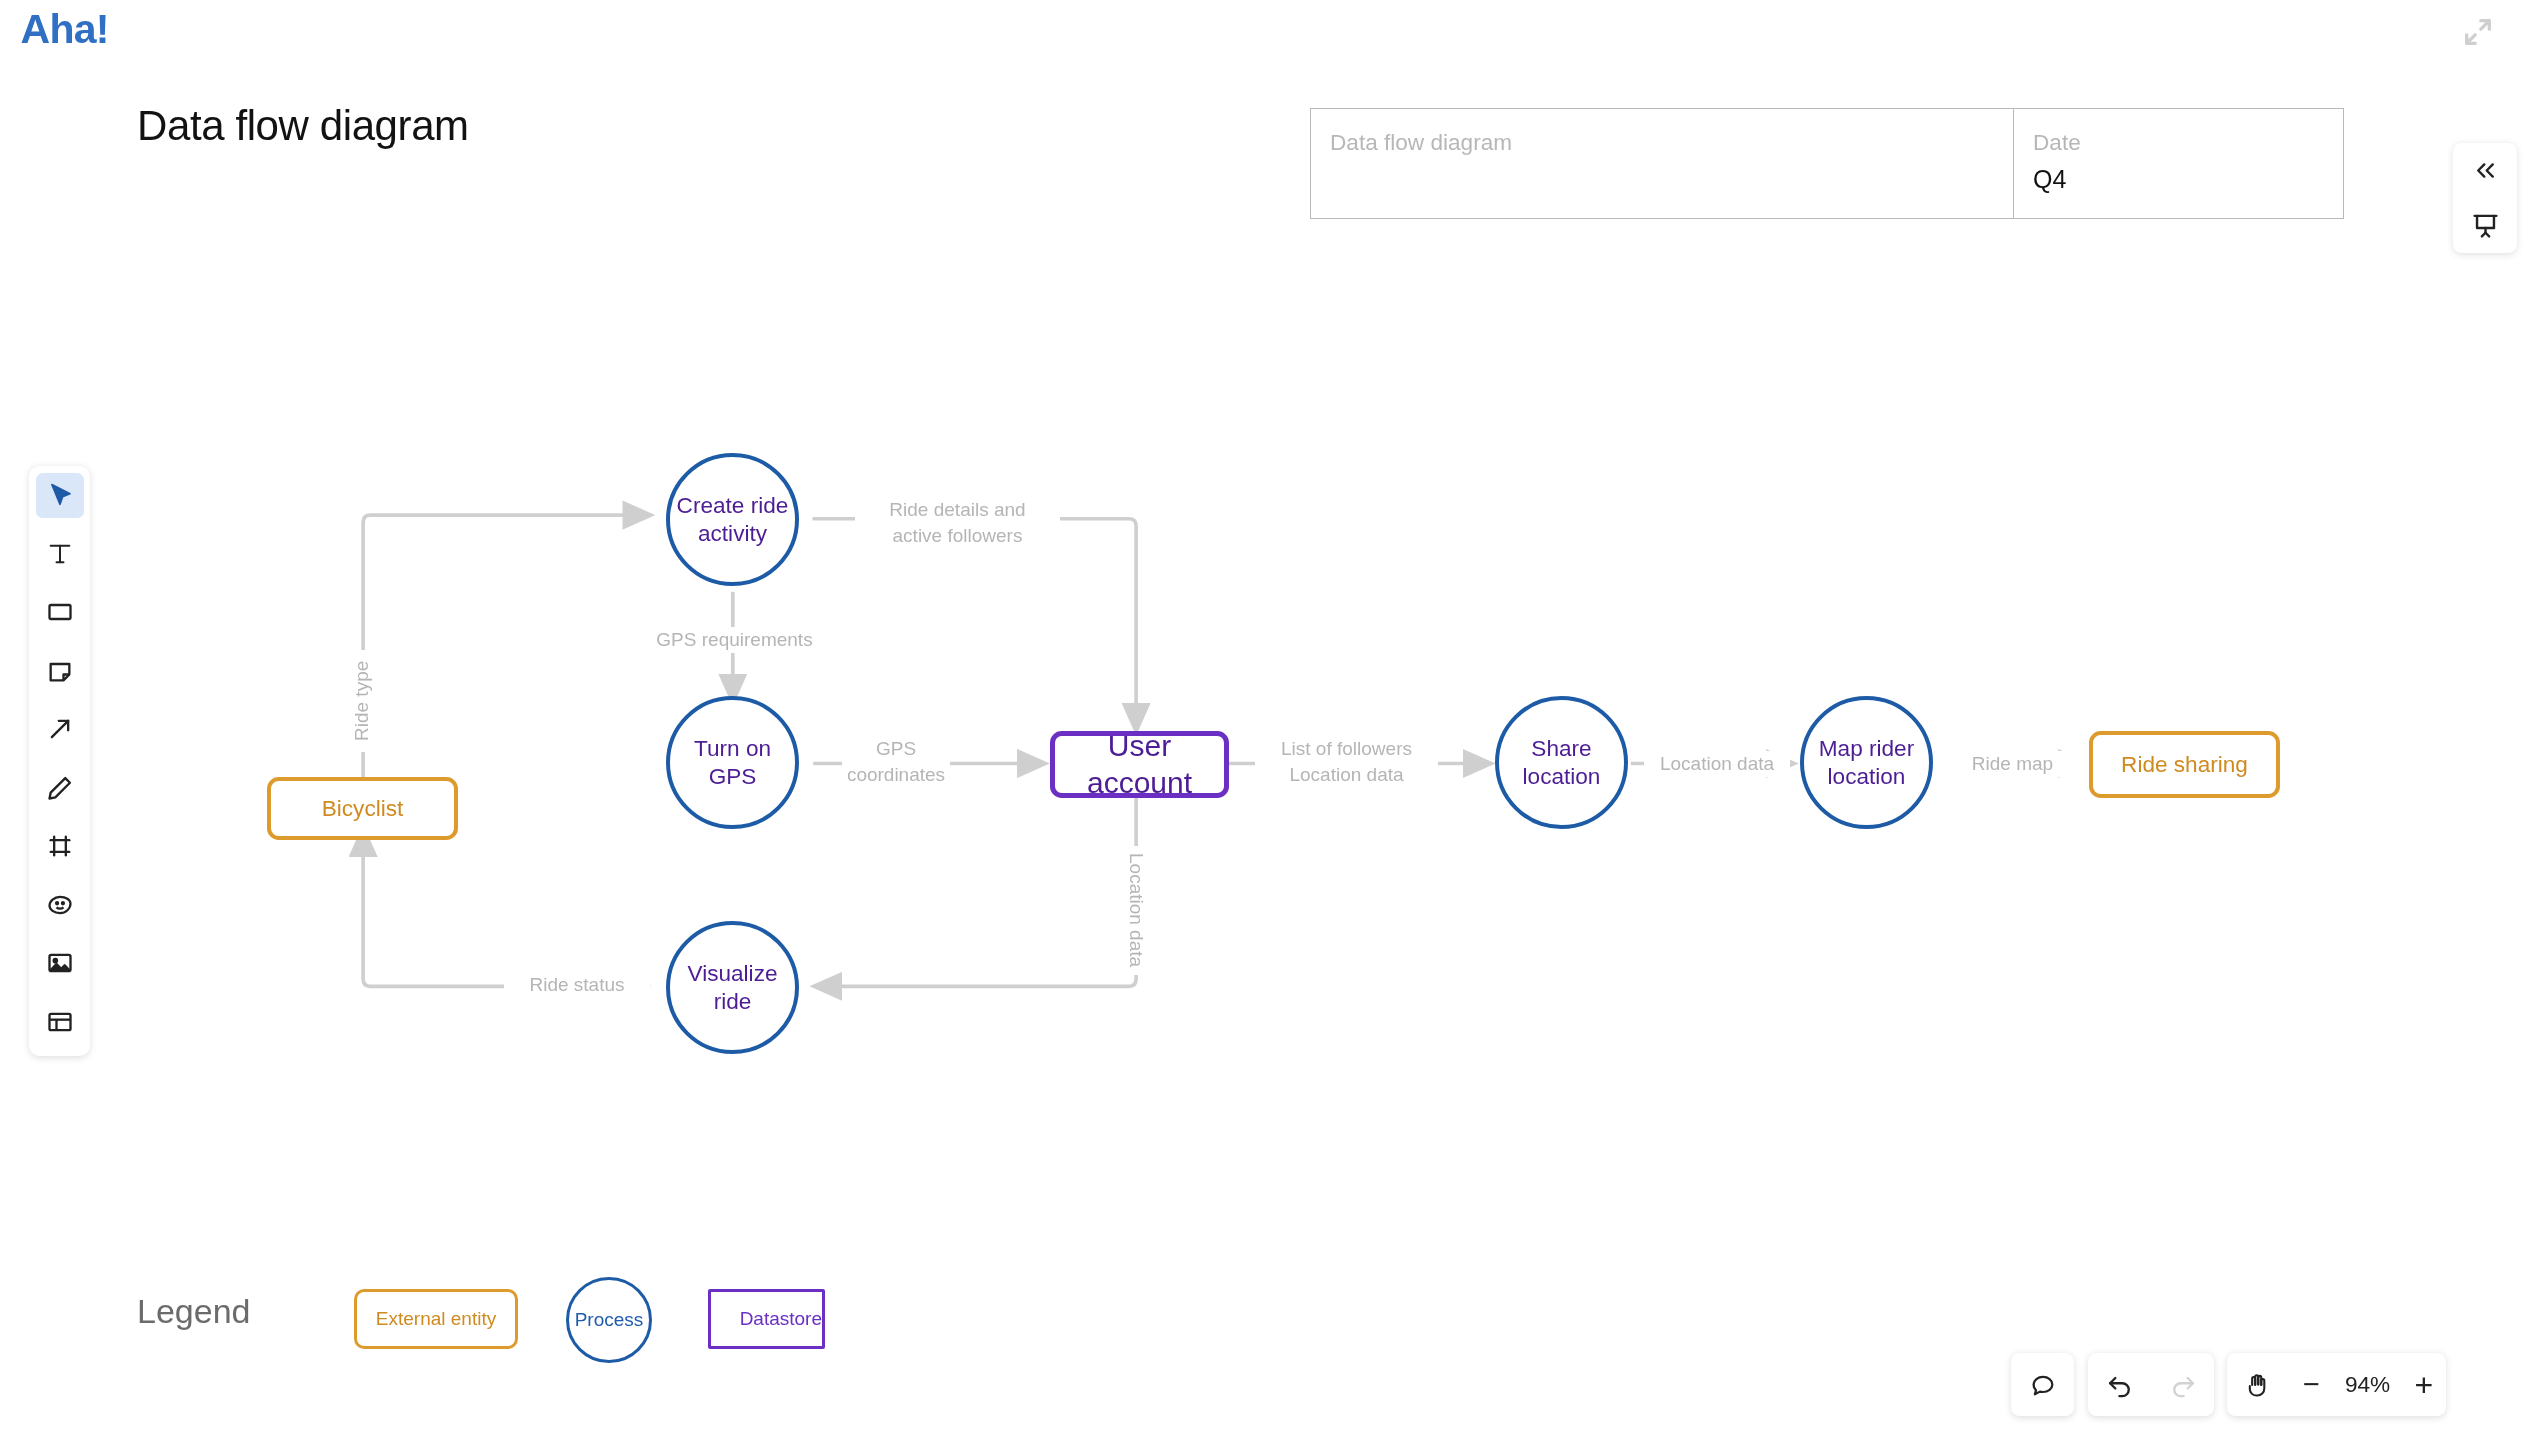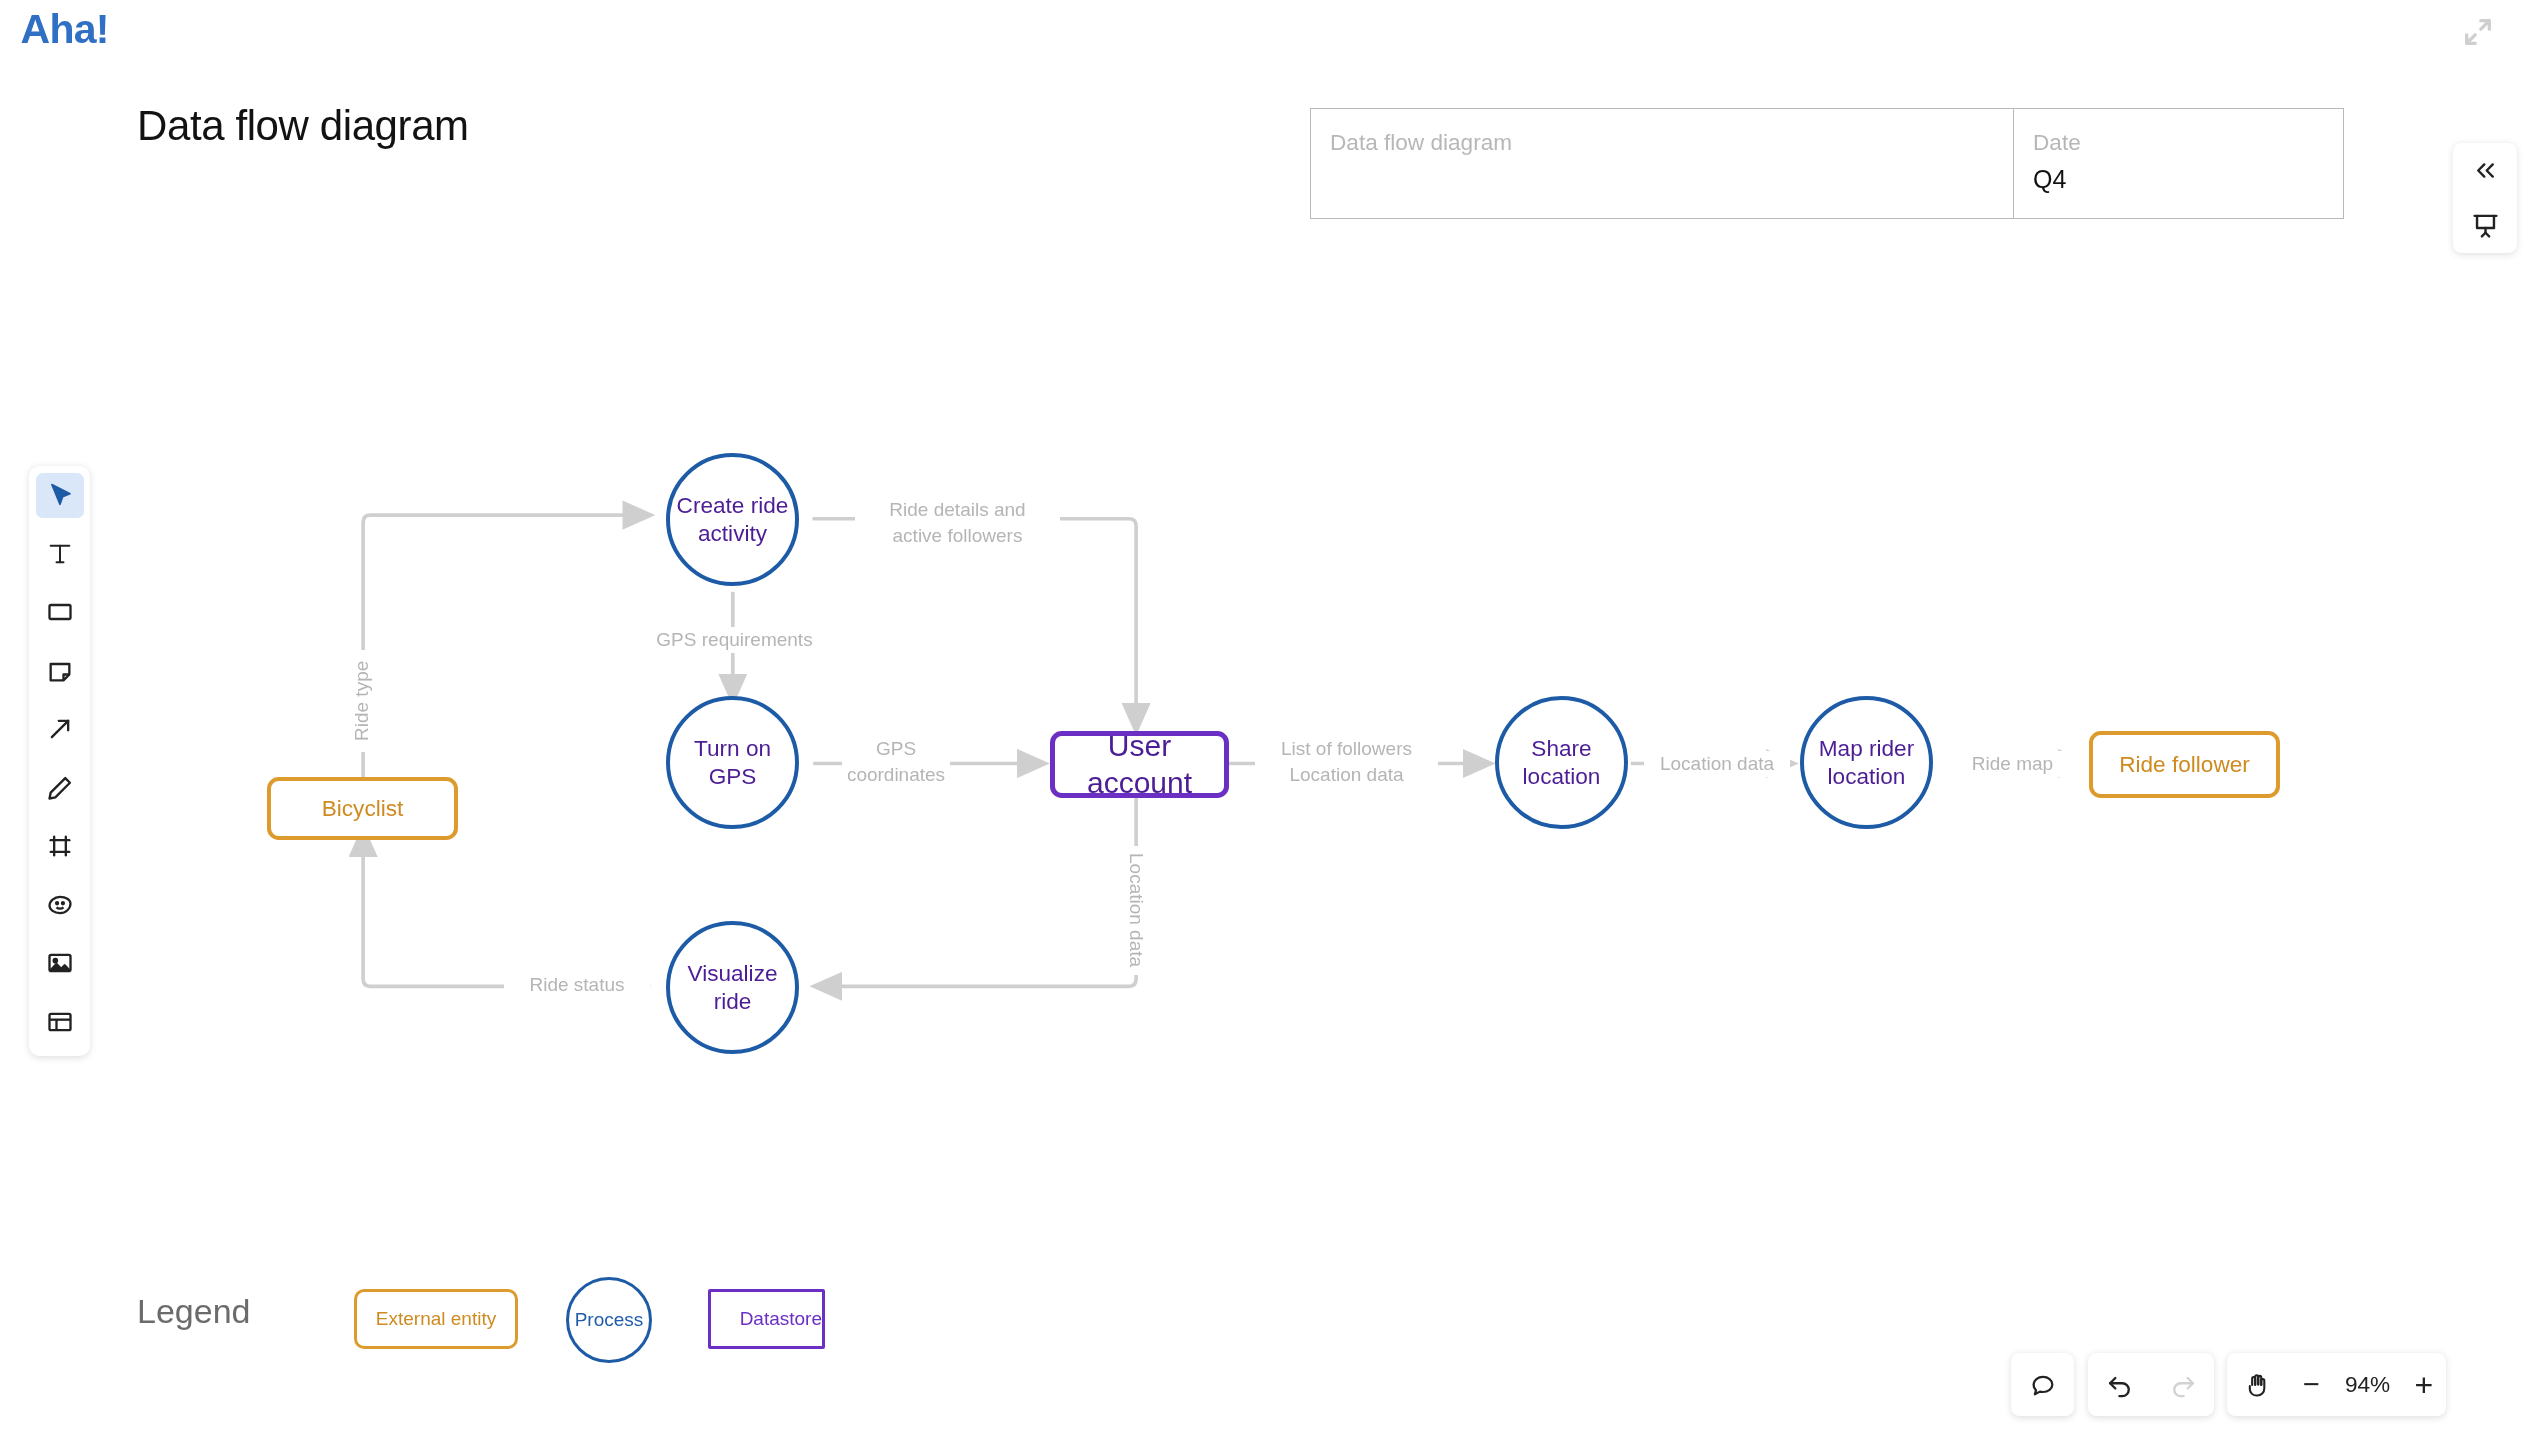--- a/index.html
+++ b/index.html
@@ -284,21 +284,21 @@
     <span class="node-label">Map rider
 location</span>
   </div>
 
   <div class="node circle" style="left:1495px; top:696px; width:133px; height:133px;">
     <span class="node-label">Share
 location</span>
   </div>
 
   <div class="node entity" style="left:2089px; top:731px; width:191px; height:67px;">
-    <span class="node-label">Ride follower</span>
+    <span class="node-label">Ride sharing</span>
   </div>
 
   <div class="edge-label vert-up" style="left:349px; top:650px; height:102px;">Ride type</div>
 
   <div class="edge-label" style="left:855px; top:497px; width:205px;">Ride details and
 active followers</div>
 
   <div class="edge-label" style="left:647px; top:627px; width:175px;">GPS requirements</div>
 
   <div class="edge-label" style="left:842px; top:736px; width:108px;">GPS

